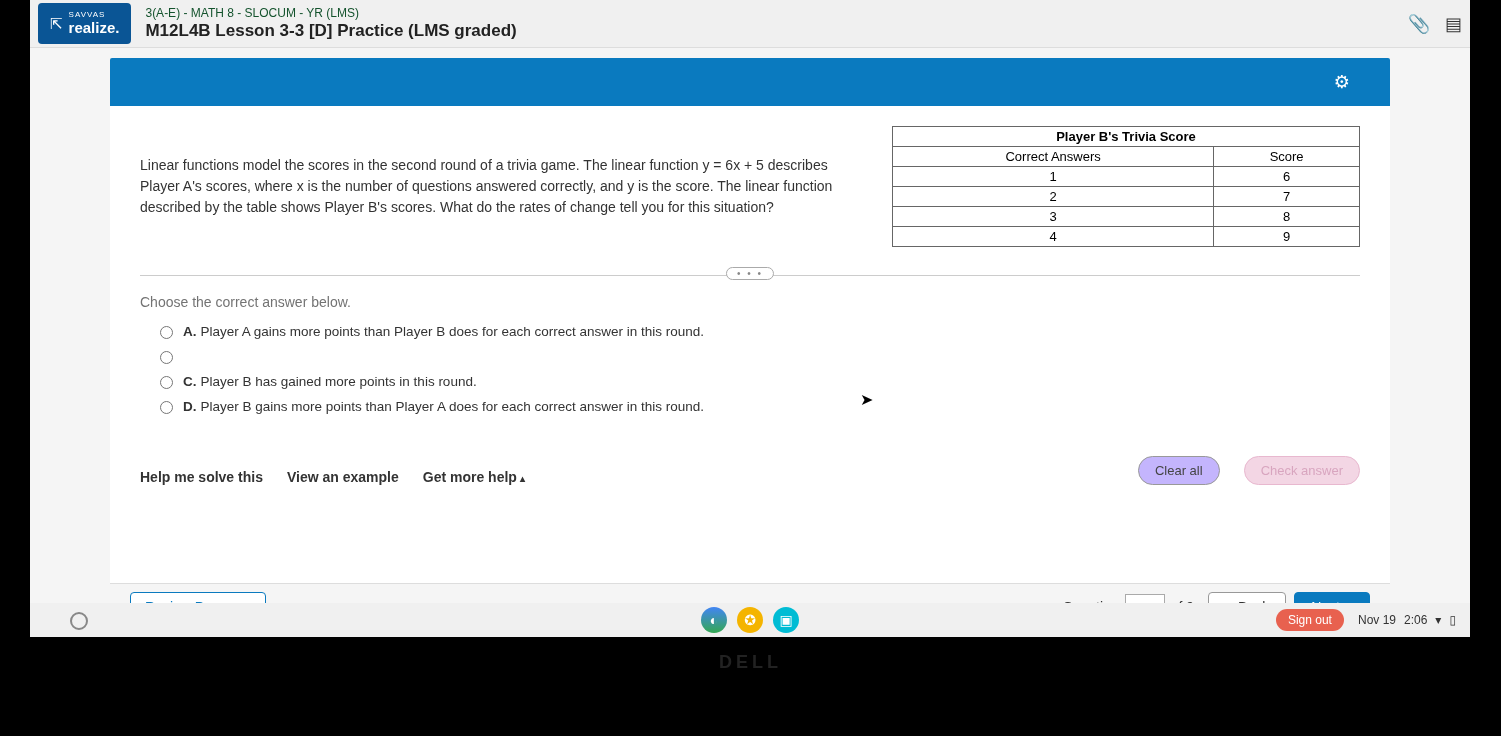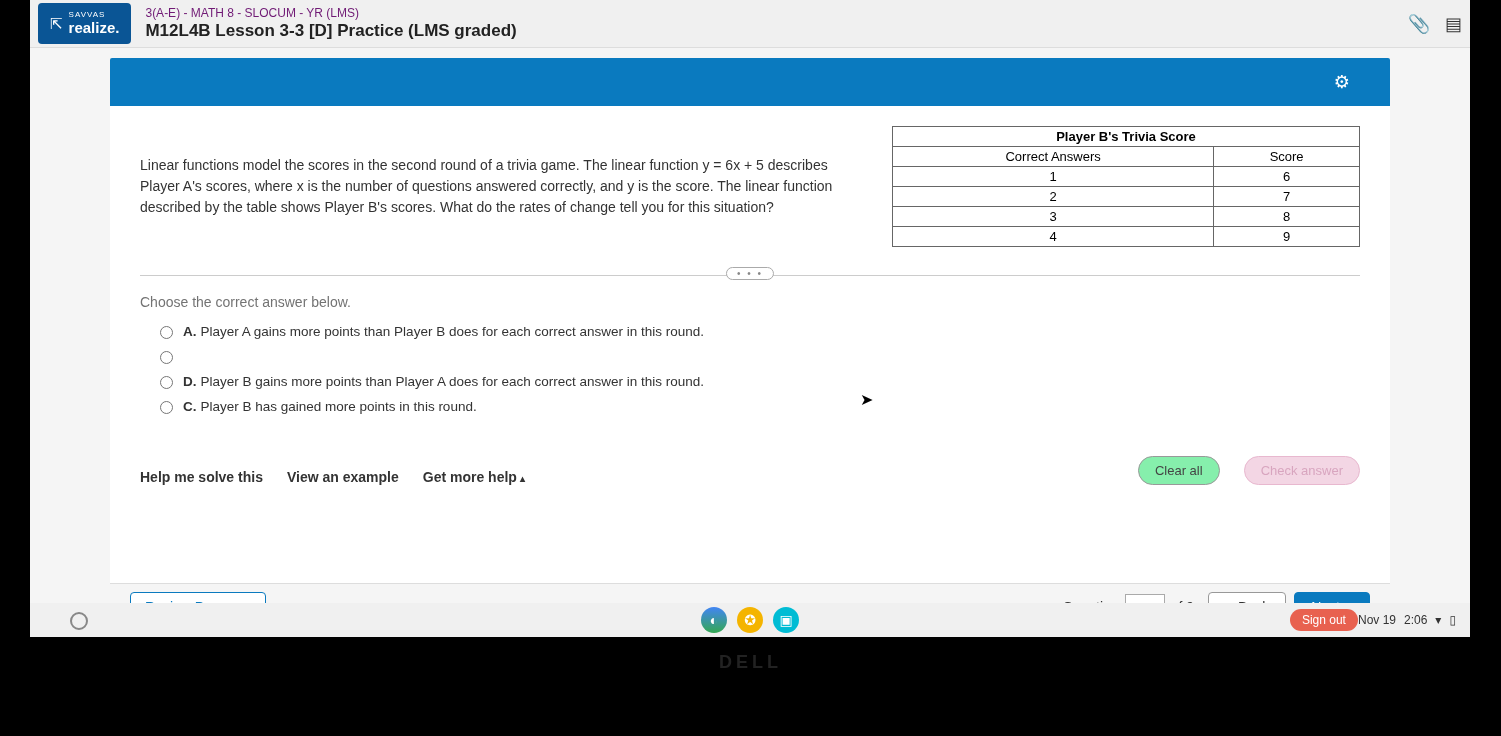--- a/index.html
+++ b/index.html
@@ -35,21 +35,21 @@
   padding: 8px 12px;
   border-radius: 4px;
   font-size: 15px;
   display: inline-flex;
   align-items: center;
   gap: 6px;
 }
 .realize-badge .small { font-size: 8px; letter-spacing: 1px; display:block; line-height:1;}
 .realize-badge .big { font-weight:bold; }
 .header-titles { margin-left: 14px; line-height: 1.2; }
-.header-titles .crumb { font-size: 12px; color: #701a75; }
+.header-titles .crumb { font-size: 12px; color: #14532d; }
 .header-titles .title { font-size: 17px; font-weight: bold; color: #222; }
 .header-icons { margin-left: auto; display:flex; gap:14px; color:#333; }
 .header-icons span { cursor:pointer; font-size:18px; }
 
 .blue-bar {
   height: 48px;
   background: #0a7abf;
   display:flex;
   align-items:center;
   justify-content:flex-end;
@@ -89,21 +89,21 @@
 
 .help-row {
   display:flex; align-items:flex-end; gap:24px;
   margin-top:42px;
   font-size:14px; font-weight:bold; color:#333;
 }
 .help-row .link { cursor:pointer; }
 .help-row .caret { font-size:10px; margin-left:3px; }
 .help-row .spacer { flex:1; }
 .pill-btn {
-  border:1px solid #999; background:#86efac; color:#444;
+  border:1px solid #999; background:#c4b5fd; color:#444;
   padding:6px 16px; border-radius:18px; font-size:13px; cursor:pointer;
 }
 .pill-btn.disabled {
   background:#f3d6e4; border-color:#e8b8cf; color:#d8a5bf;
 }
 
 .footer {
   background:#f5f5f5;
   border-top:1px solid #ddd;
   padding:8px 20px;
@@ -131,21 +131,21 @@
   display:flex; align-items:center;
   padding:0 14px;
   background:#f0f0f0;
 }
 .task-center { position:absolute; left:50%; transform:translateX(-50%); display:flex; gap:10px;}
 .task-icon { width:26px; height:26px; border-radius:50%; display:flex; align-items:center; justify-content:center; color:#fff; font-size:14px;}
 .task-icon.a{ background:linear-gradient(#4285f4,#34a853); }
 .task-icon.b{ background:#f4b400; }
 .task-icon.c{ background:#00bcd4; }
 .signout { margin-left:auto; background:#e8614f; color:#fff; padding:4px 12px; border-radius:12px; font-size:12px; cursor:pointer;}
-.clock { font-size:12px; color:#333; display:flex; align-items:center; gap:8px;}
+.clock { margin-left:14px; font-size:12px; color:#333; display:flex; align-items:center; gap:8px;}
 .search-circle{ position:absolute; left:70px; top:612px; width:18px; height:18px; border:2px solid #888; border-radius:50%; }
 
 .dell { position:absolute; left:50%; top:652px; transform:translateX(-50%); color:#222; font-size:18px; letter-spacing:4px; font-weight:bold;}
 .cursor { position:absolute; left:860px; top:390px; font-size:16px; color:#000; pointer-events:none;}
 </style>
 </head>
 <body>
 
 <div class="app-frame">
   <div class="top-header">
@@ -211,25 +211,25 @@
     <div class="choices">
       <label class="choice">
         <input type="radio" name="ans" style="">
         <span><span class="letter">A.</span><span>Player A gains more points than Player B does for each correct answer in this round.</span></span>
       </label>
       <label class="choice">
         <input type="radio" name="ans" style="">
       </label>
       <label class="choice">
         <input type="radio" name="ans" style="">
+        <span><span class="letter">C.</span><span>Player B has gained more points in this round.</span></span>
+      </label>
+      <label class="choice">
+        <input type="radio" name="ans" style="">
         <span><span class="letter">D.</span><span>Player B gains more points than Player A does for each correct answer in this round.</span></span>
-      </label>
-      <label class="choice">
-        <input type="radio" name="ans" style="">
-        <span><span class="letter">C.</span><span>Player B has gained more points in this round.</span></span>
       </label>
     </div>
 
     <div class="help-row">
       <span class="link">Help me solve this</span>
       <span class="link">View an example</span>
       <span class="link"><span>Get more help</span><span class="caret">▴</span></span>
       <span class="spacer"></span>
       <button class="pill-btn">Clear all</button>
       <button class="pill-btn disabled">Check answer</button>

